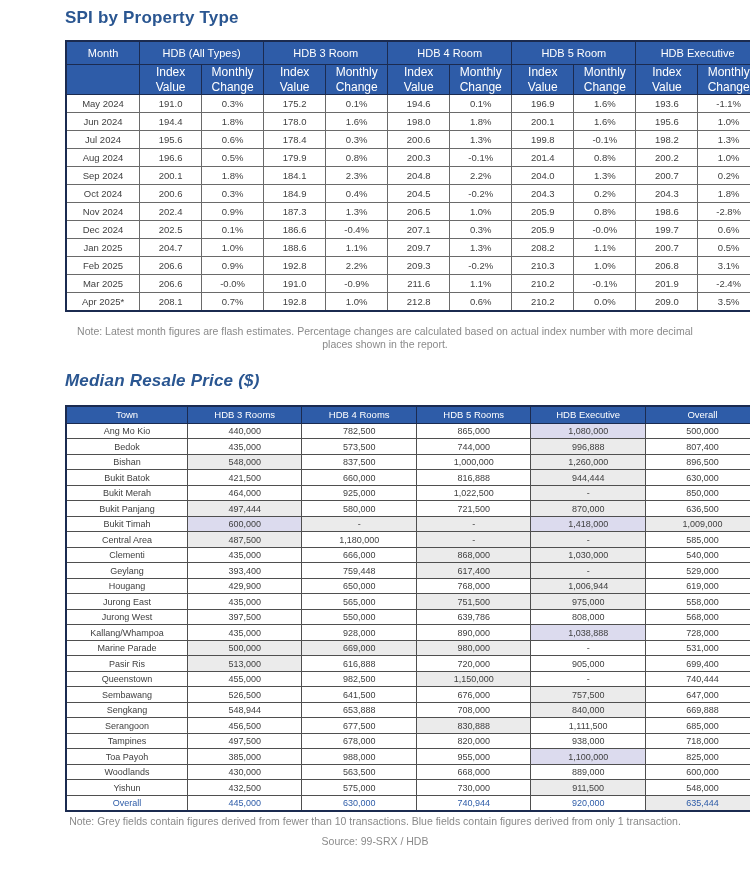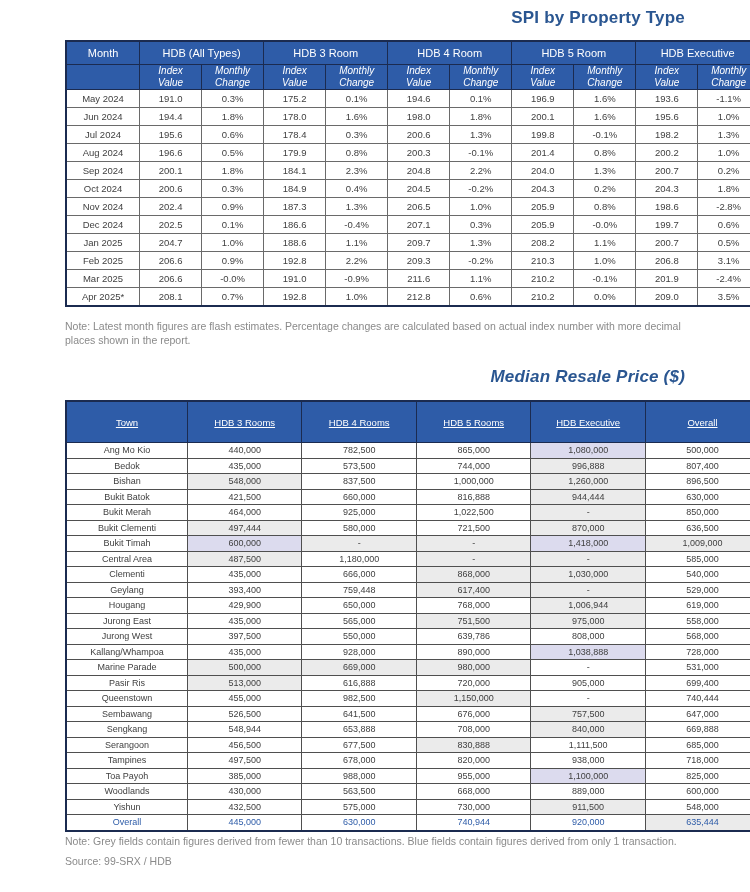--- a/index.html
+++ b/index.html
@@ -4,54 +4,54 @@
 <style>
   html,body { margin:0; padding:0; }
   body {
     width:750px; height:892px; background:#ffffff; overflow:hidden;
     font-family:"Liberation Sans", sans-serif; color:#414141;
   }
   .page { padding:8px 65px 0 65px; box-sizing:border-box; }
 
   .section-title {
     font-size:17px; font-weight:600; color:#2a5691;
-    margin:0; letter-spacing:0.2px; line-height:1.2;text-align:right;
+    margin:0; letter-spacing:0.2px; line-height:1.2;
   }
   .title-2 { margin-top:20px;font-style:italic; }
 
   table { border-collapse:collapse; table-layout:fixed; width:696px; }
 
   
   .spi-table { margin-top:12px; border:2px solid #1b2b50; }
   .spi-table thead th {
     background:#2e5ca8; color:#ffffff; font-weight:400;
     border:1px solid #1b2b50; text-align:center; padding:0;
   }
   .spi-table .group-row th { font-size:11px; height:22px; }
   .spi-table .sub-row th {
-    font-size:10px; height:24px; line-height:1.2; white-space:pre-line;font-style:italic;
+    font-size:12px; height:24px; line-height:1.2; white-space:pre-line;
   }
   .spi-table tbody td {
     border:1px solid #6a6a6a; font-size:9.5px; height:17px;
     text-align:center; color:#414141; padding:0;
   }
 
   
   .note {
-    color:#8a8a8a; font-size:10.5px; line-height:1.25; margin:13px 0 0 0;
+    color:#8a8a8a; font-size:10.5px; line-height:1.25; margin:13px 0 0 0;text-align:center;
   }
   .note-narrow { width:640px; }
   .source-note { margin-top:7px; }
   .median-note { margin-top:3px; }
 
   
   .median-table { margin-top:13px; border:2px solid #1b2b50; }
   .median-table thead th {
     background:#2e5ca8; color:#ffffff; font-weight:400; font-size:9.5px;
-    height:16px; border:1px solid #1b2b50; text-align:center; padding:12px;text-decoration:underline;
+    height:16px; border:1px solid #1b2b50; text-align:center; padding:0;
   }
   .median-table tbody td {
     border:1px solid #4f4f4f; font-size:9px; height:14.5px;
     text-align:center; color:#414141; padding:0;
   }
   .median-table td.shade-g { background:#ebebeb; }
   .median-table td.shade-b { background:#dcdbee; }
   .median-table tr.overall-row td { color:#2e5ca8; }
 </style>
 </head>
@@ -326,21 +326,21 @@
         </tr>
         <tr>
           <td>Bukit Merah</td>
           <td>464,000</td>
           <td>925,000</td>
           <td>1,022,500</td>
           <td class="shade-g">-</td>
           <td>850,000</td>
         </tr>
         <tr>
-          <td>Bukit Clementi</td>
+          <td>Bukit Panjang</td>
           <td class="shade-g">497,444</td>
           <td>580,000</td>
           <td>721,500</td>
           <td class="shade-g">870,000</td>
           <td>636,500</td>
         </tr>
         <tr>
           <td>Bukit Timah</td>
           <td class="shade-b">600,000</td>
           <td class="shade-g">-</td>

